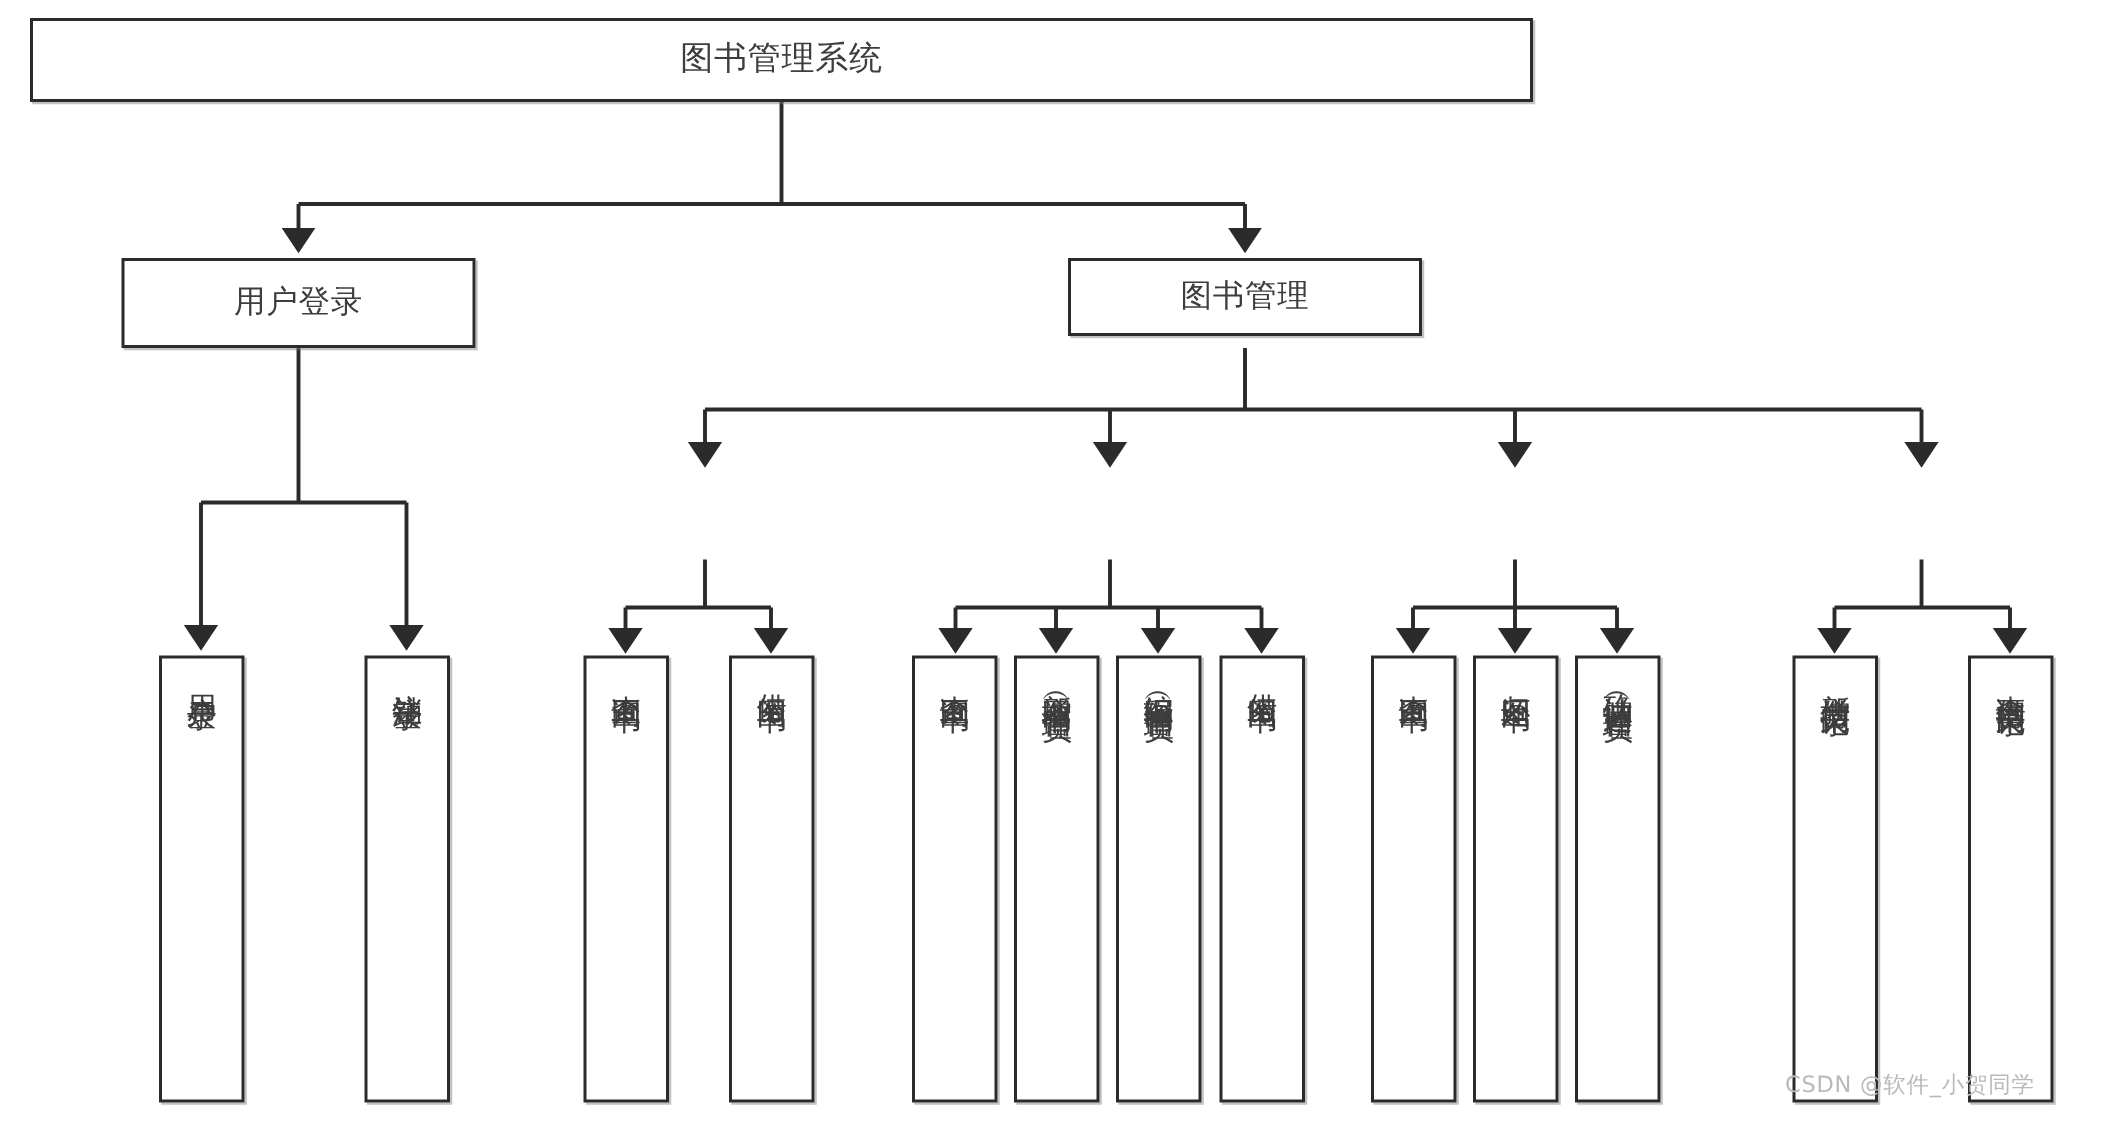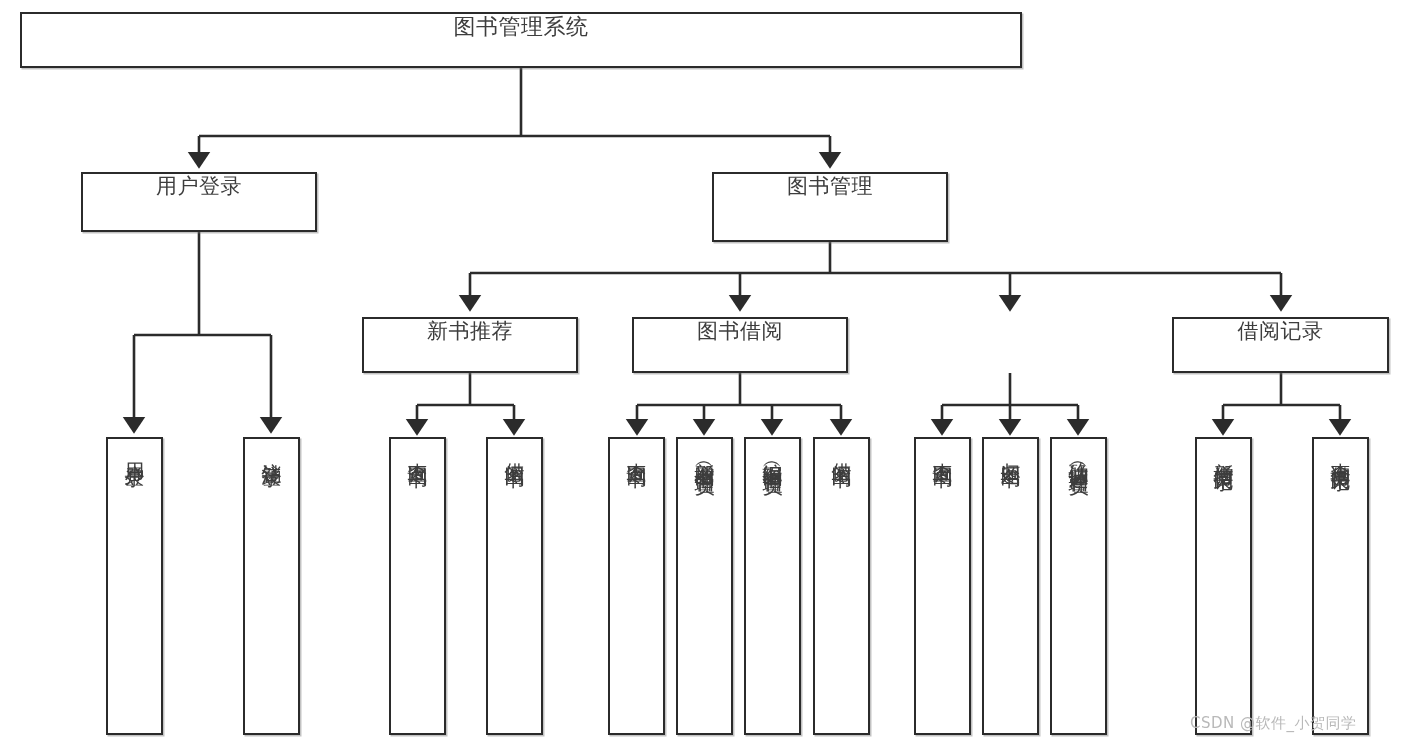--- a/index.html
+++ b/index.html
@@ -24,20 +24,21 @@
     width: 1405px;
     height: 747px;
     pointer-events: none;
   }
   .node {
     position: absolute;
     box-sizing: border-box;
     background: #ffffff;
     border: 2.2px solid #2b2b2b;
     display: flex;
+    align-items: center;
     justify-content: center;
     color: #3b3b3b;
     box-shadow: 1.5px 1.5px 0 rgba(120,120,120,0.45);
   }
   .node .lbl {
     display: block;
     color: #3d3d3d;
     letter-spacing: 0.5px;
   }
   
@@ -127,33 +128,24 @@
     </g>
   </svg>
 
   <div class="node horiz root" style="left:20px; top:12px; width:1002px; height:56px;">
     <span class="lbl">图书管理系统</span>
   </div>
 
   <div class="node horiz" style="left:81px; top:172px; width:236px; height:60px;">
     <span class="lbl">用户登录</span>
   </div>
-  <div class="node horiz" style="left:712px; top:172px; width:236px; height:70px;">
+  <div class="node horiz" style="left:712px; top:172px; width:236px; height:52px;">
     <span class="lbl">图书管理</span>
   </div>
 
-  <div class="node horiz" style="left:362px; top:317px; width:216px; height:56px;">
-    <span class="lbl">新书推荐</span>
-  </div>
-  <div class="node horiz" style="left:632px; top:317px; width:216px; height:56px;">
-    <span class="lbl">图书借阅</span>
-  </div>
-  <div class="node horiz" style="left:1172px; top:317px; width:217px; height:56px;">
-    <span class="lbl">借阅记录</span>
-  </div>
 
   <div class="node vert" style="left:106px; top:437px; width:57px; height:298px;">
     <span class="lbl">用户登录</span>
   </div>
   <div class="node vert" style="left:243px; top:437px; width:57px; height:298px;">
     <span class="lbl">注销登录</span>
   </div>
 
   <div class="node vert" style="left:389px; top:437px; width:57px; height:298px;">
     <span class="lbl">查询图书</span>

